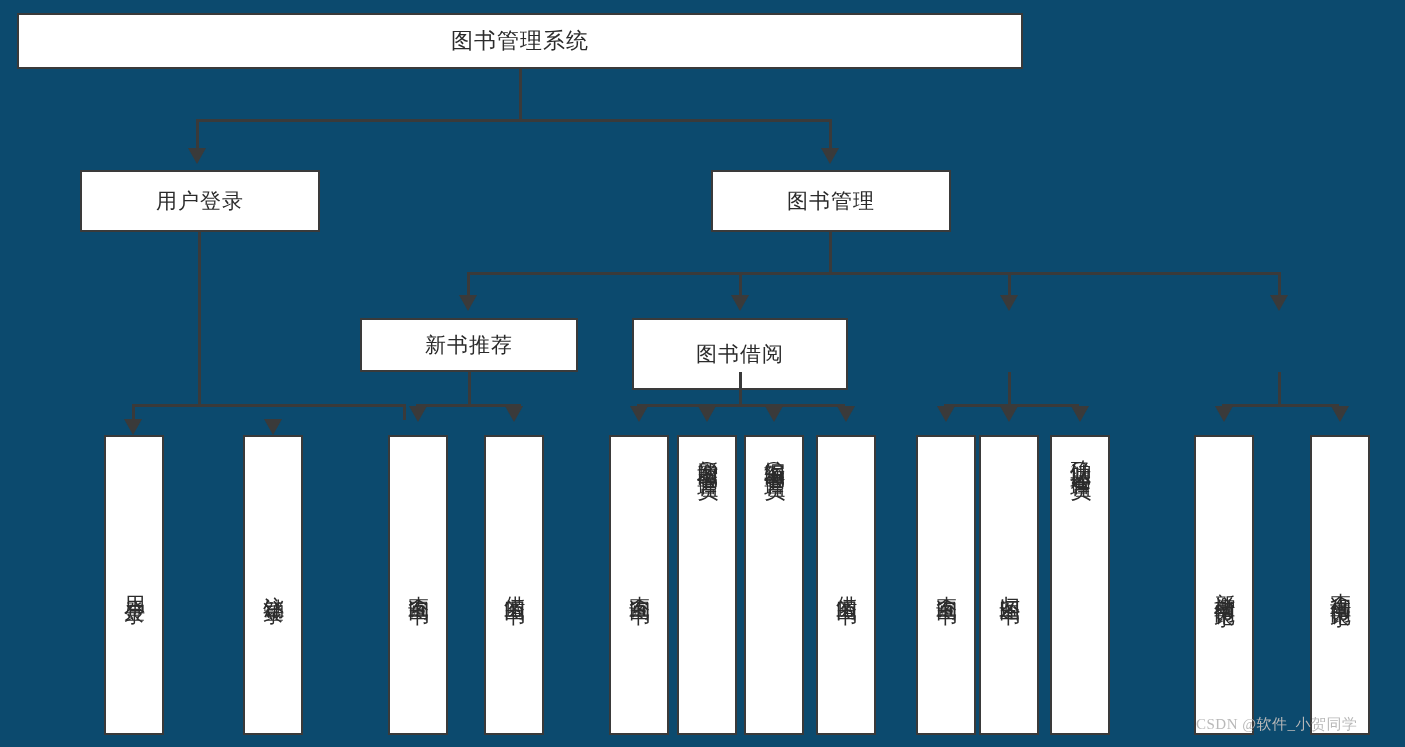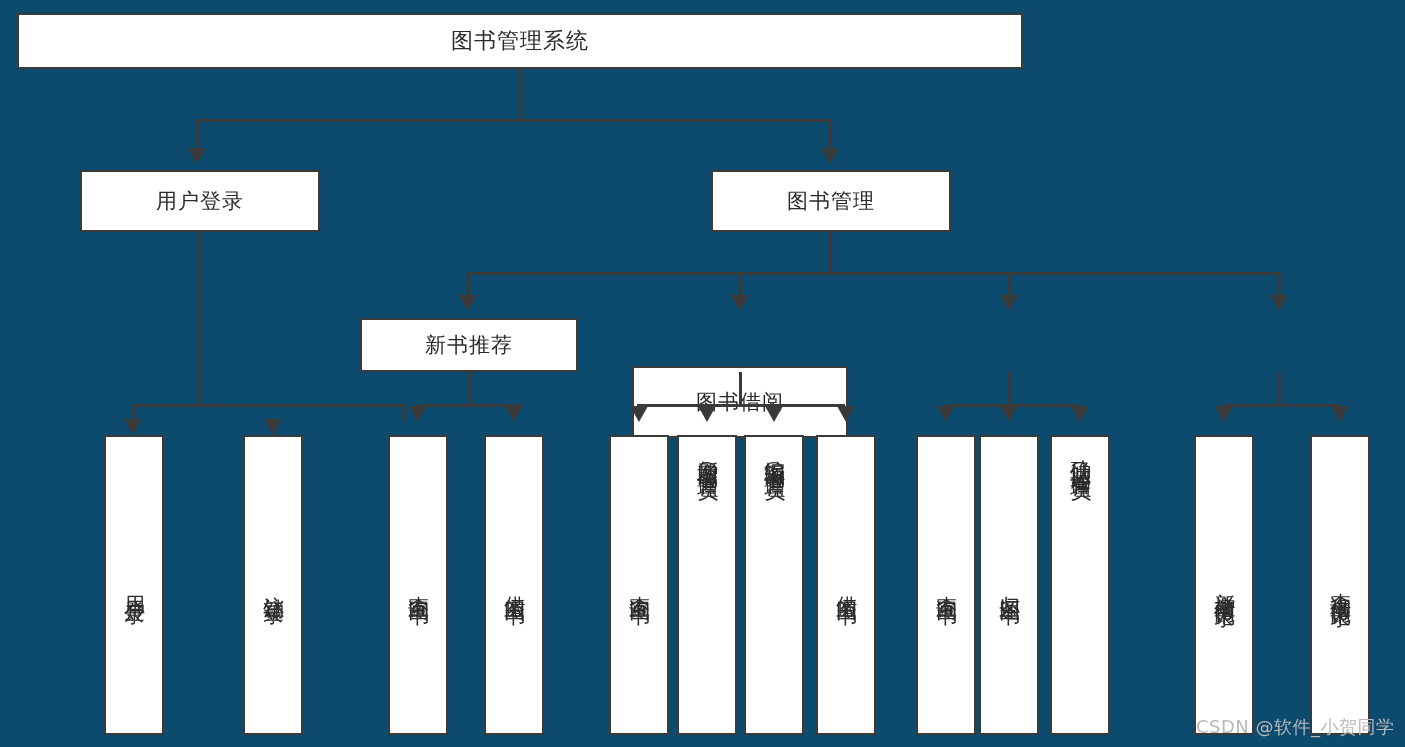--- a/index.html
+++ b/index.html
@@ -73,25 +73,26 @@
     width: 0;
     height: 0;
     border-left: 9px solid transparent;
     border-right: 9px solid transparent;
     border-top: 16px solid #3a3a3a;
   }
 
   
   #watermark {
     position: absolute;
-    font-size: 18px;
+    font-size: 15px;
     color: #b9b9b9;
     white-space: nowrap;
     letter-spacing: 0.5px;
     pointer-events: none;
+    font-family: Liberation Serif, serif;
   }
 </style>
 </head>
 <body>
 
 <div id="canvas">
 
   <div class="node root" style="left:17px; top:13px; width:1006px; height:56px;">
     <span class="label">图书管理系统</span>
   </div>
@@ -125,21 +126,21 @@
   <div class="vline" style="left:739px; top:272px; height:24px;"></div>
   <div class="arrow" style="left:731px; top:295px;"></div>
   <div class="vline" style="left:1008px; top:272px; height:24px;"></div>
   <div class="arrow" style="left:1000px; top:295px;"></div>
   <div class="vline" style="left:1278px; top:272px; height:24px;"></div>
   <div class="arrow" style="left:1270px; top:295px;"></div>
 
   <div class="node lvl3" style="left:360px; top:318px; width:218px; height:54px;">
     <span class="label">新书推荐</span>
   </div>
-  <div class="node lvl3" style="left:632px; top:318px; width:216px; height:72px;margin-top:48px;">
+  <div class="node lvl3" style="left:632px; top:318px; width:216px; height:72px;">
     <span class="label">图书借阅</span>
   </div>
 
   <div class="vline" style="left:468px; top:372px; height:34px;"></div>
   <div class="hline" style="left:416px; top:404px; width:105px;"></div>
   <div class="arrow" style="left:409px; top:406px;"></div>
   <div class="arrow" style="left:505px; top:406px;"></div>
 
   <div class="vline" style="left:739px; top:372px; height:34px;"></div>
   <div class="hline" style="left:637px; top:404px; width:208px;"></div>

